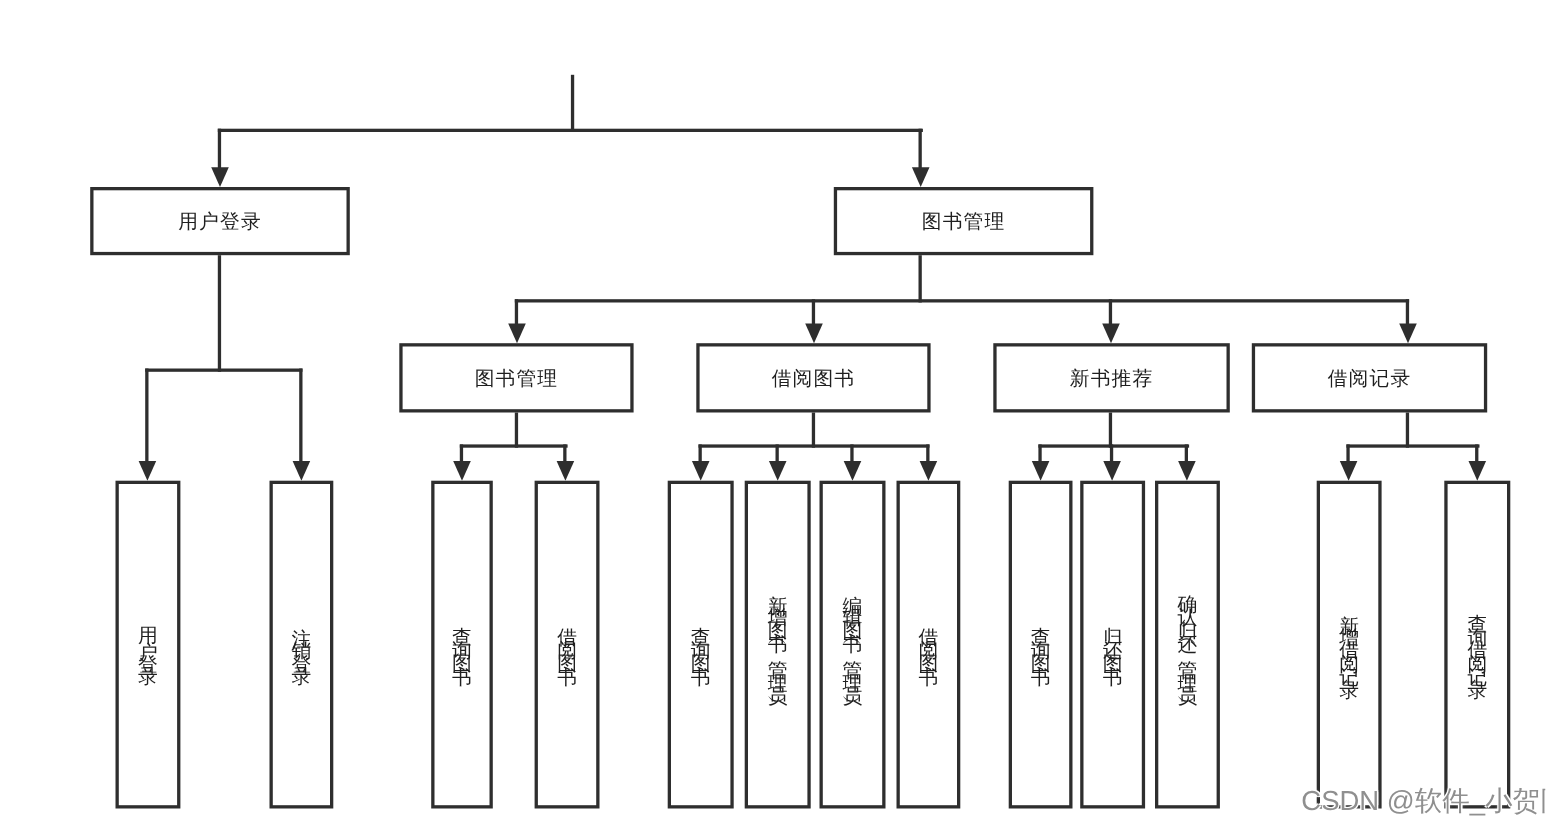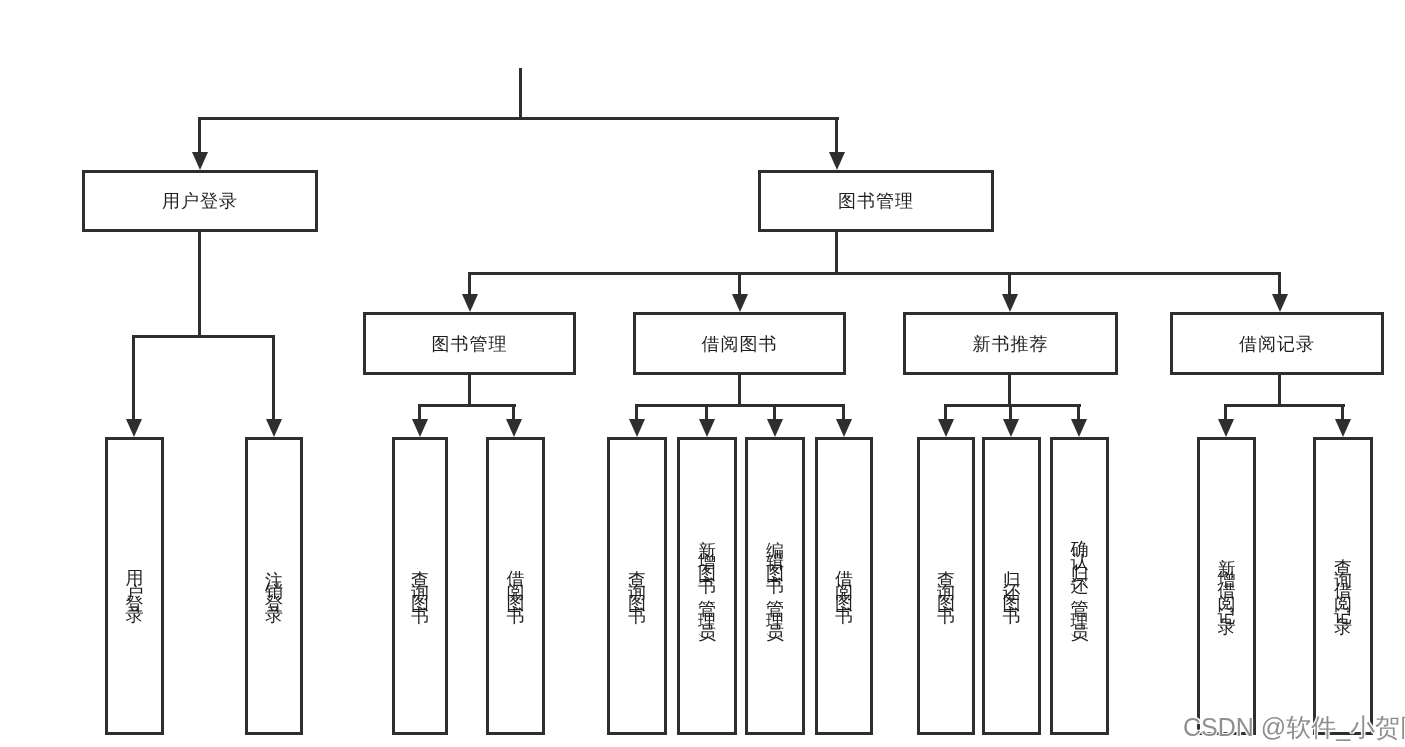--- a/index.html
+++ b/index.html
@@ -99,21 +99,21 @@
 
   <div class="box" style="left:363px;top:312px;width:213px;height:63px;">
     <span>图书管理</span>
   </div>
   <div class="box" style="left:633px;top:312px;width:213px;height:63px;">
     <span>借阅图书</span>
   </div>
   <div class="box" style="left:903px;top:312px;width:215px;height:63px;">
     <span>新书推荐</span>
   </div>
-  <div class="box" style="left:1170px;top:312px;width:214px;height:63px;text-align:right;">
+  <div class="box" style="left:1138px;top:312px;width:214px;height:63px;text-align:right;">
     <span>借阅记录</span>
   </div>
 
   <div class="vl" style="left:468px;top:375px;height:32px;"></div>
   <div class="hl" style="left:418px;top:404px;width:98px;"></div>
   <div class="vl" style="left:418px;top:404px;height:16px;"></div>
   <div class="vl" style="left:512px;top:404px;height:16px;"></div>
   <div class="ar" style="left:412px;top:419px;"></div>
   <div class="ar" style="left:506px;top:419px;"></div>
   <div class="vbox" style="left:392px;top:437px;width:56px;height:298px;">

